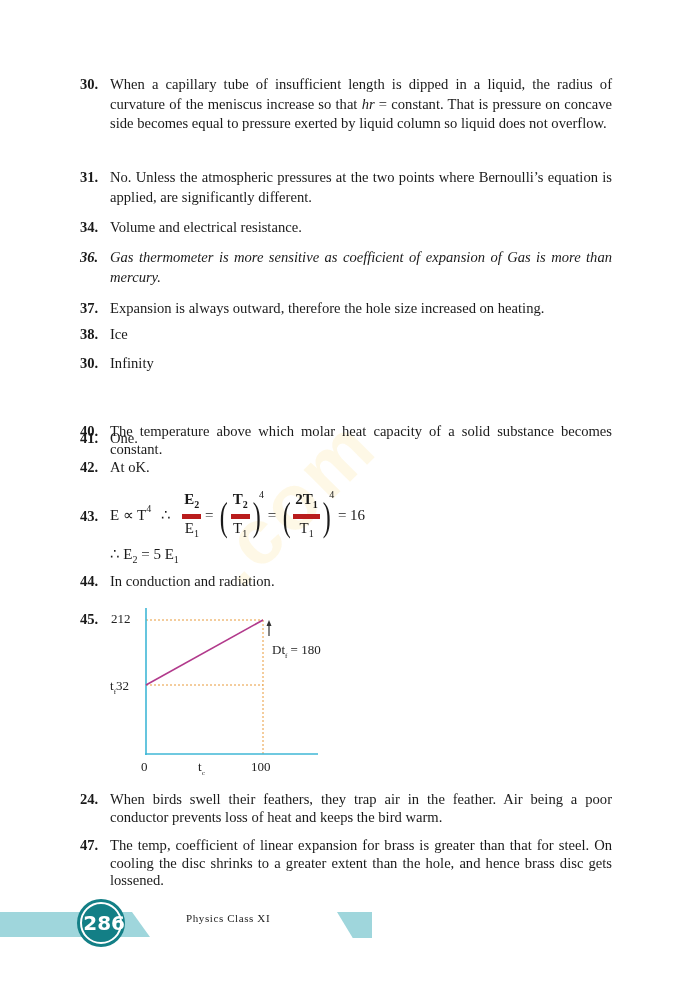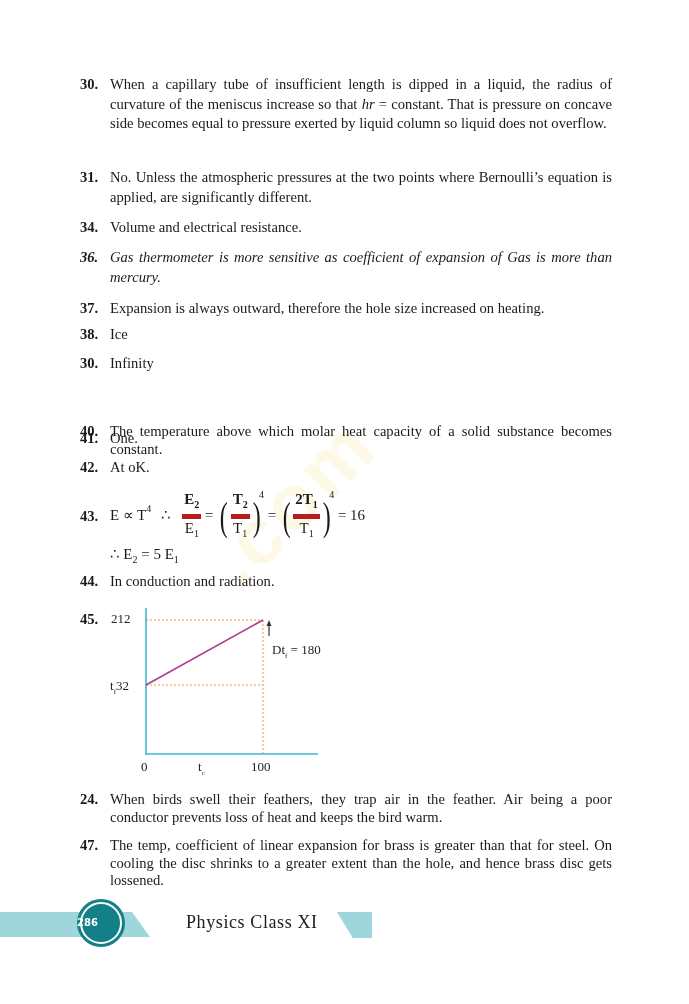--- a/index.html
+++ b/index.html
@@ -29,23 +29,23 @@
     font-family:"Liberation Sans", sans-serif; letter-spacing:4px; pointer-events:none; white-space:nowrap;
   }
 
   
   .band { position:absolute; left:0; top:912px; width:150px; height:25px; background:#9fd6dc;
           clip-path:polygon(0 0, 132px 0, 150px 25px, 0 25px); }
   .badge-outer { position:absolute; left:77px; top:899px; width:48px; height:48px; border-radius:50%;
                  background:#137f86; }
   .badge-ring { position:absolute; left:80px; top:902px; width:38px; height:38px; border-radius:50%;
                 border:2px solid #ffffff; background:#137f86; }
-  .badge-text { position:absolute; left:77px; top:899px; width:48px; height:48px; line-height:48px; text-align:left;
-                color:#ffffff; font-weight:bold; font-size:10px; font-family:"DejaVu Sans", sans-serif; }
-  .footer-title { position:absolute; left:186px; top:912px; font-size:18px; letter-spacing:0.6px;
+  .badge-text { position:absolute; left:77px; top:899px; width:48px; height:48px; line-height:48px; text-align:right;
+                color:#ffffff; font-weight:bold; font-size:20px; font-family:"DejaVu Sans", sans-serif; }
+  .footer-title { position:absolute; left:186px; top:912px; font-size:11px; letter-spacing:0.6px;
                   font-family:"Liberation Serif", serif; color:#222; }
   .trap { position:absolute; left:337px; top:912px; width:35px; height:26px; background:#9fd6dc;
           clip-path:polygon(0 0, 100% 0, 100% 100%, 45% 100%); }
 
   .chart-label { position:absolute; font-family:"Liberation Serif", serif; font-size:13px; color:#222; }
 </style>
 </head>
 <body>
 
 <div class="watermark">.com</div>

